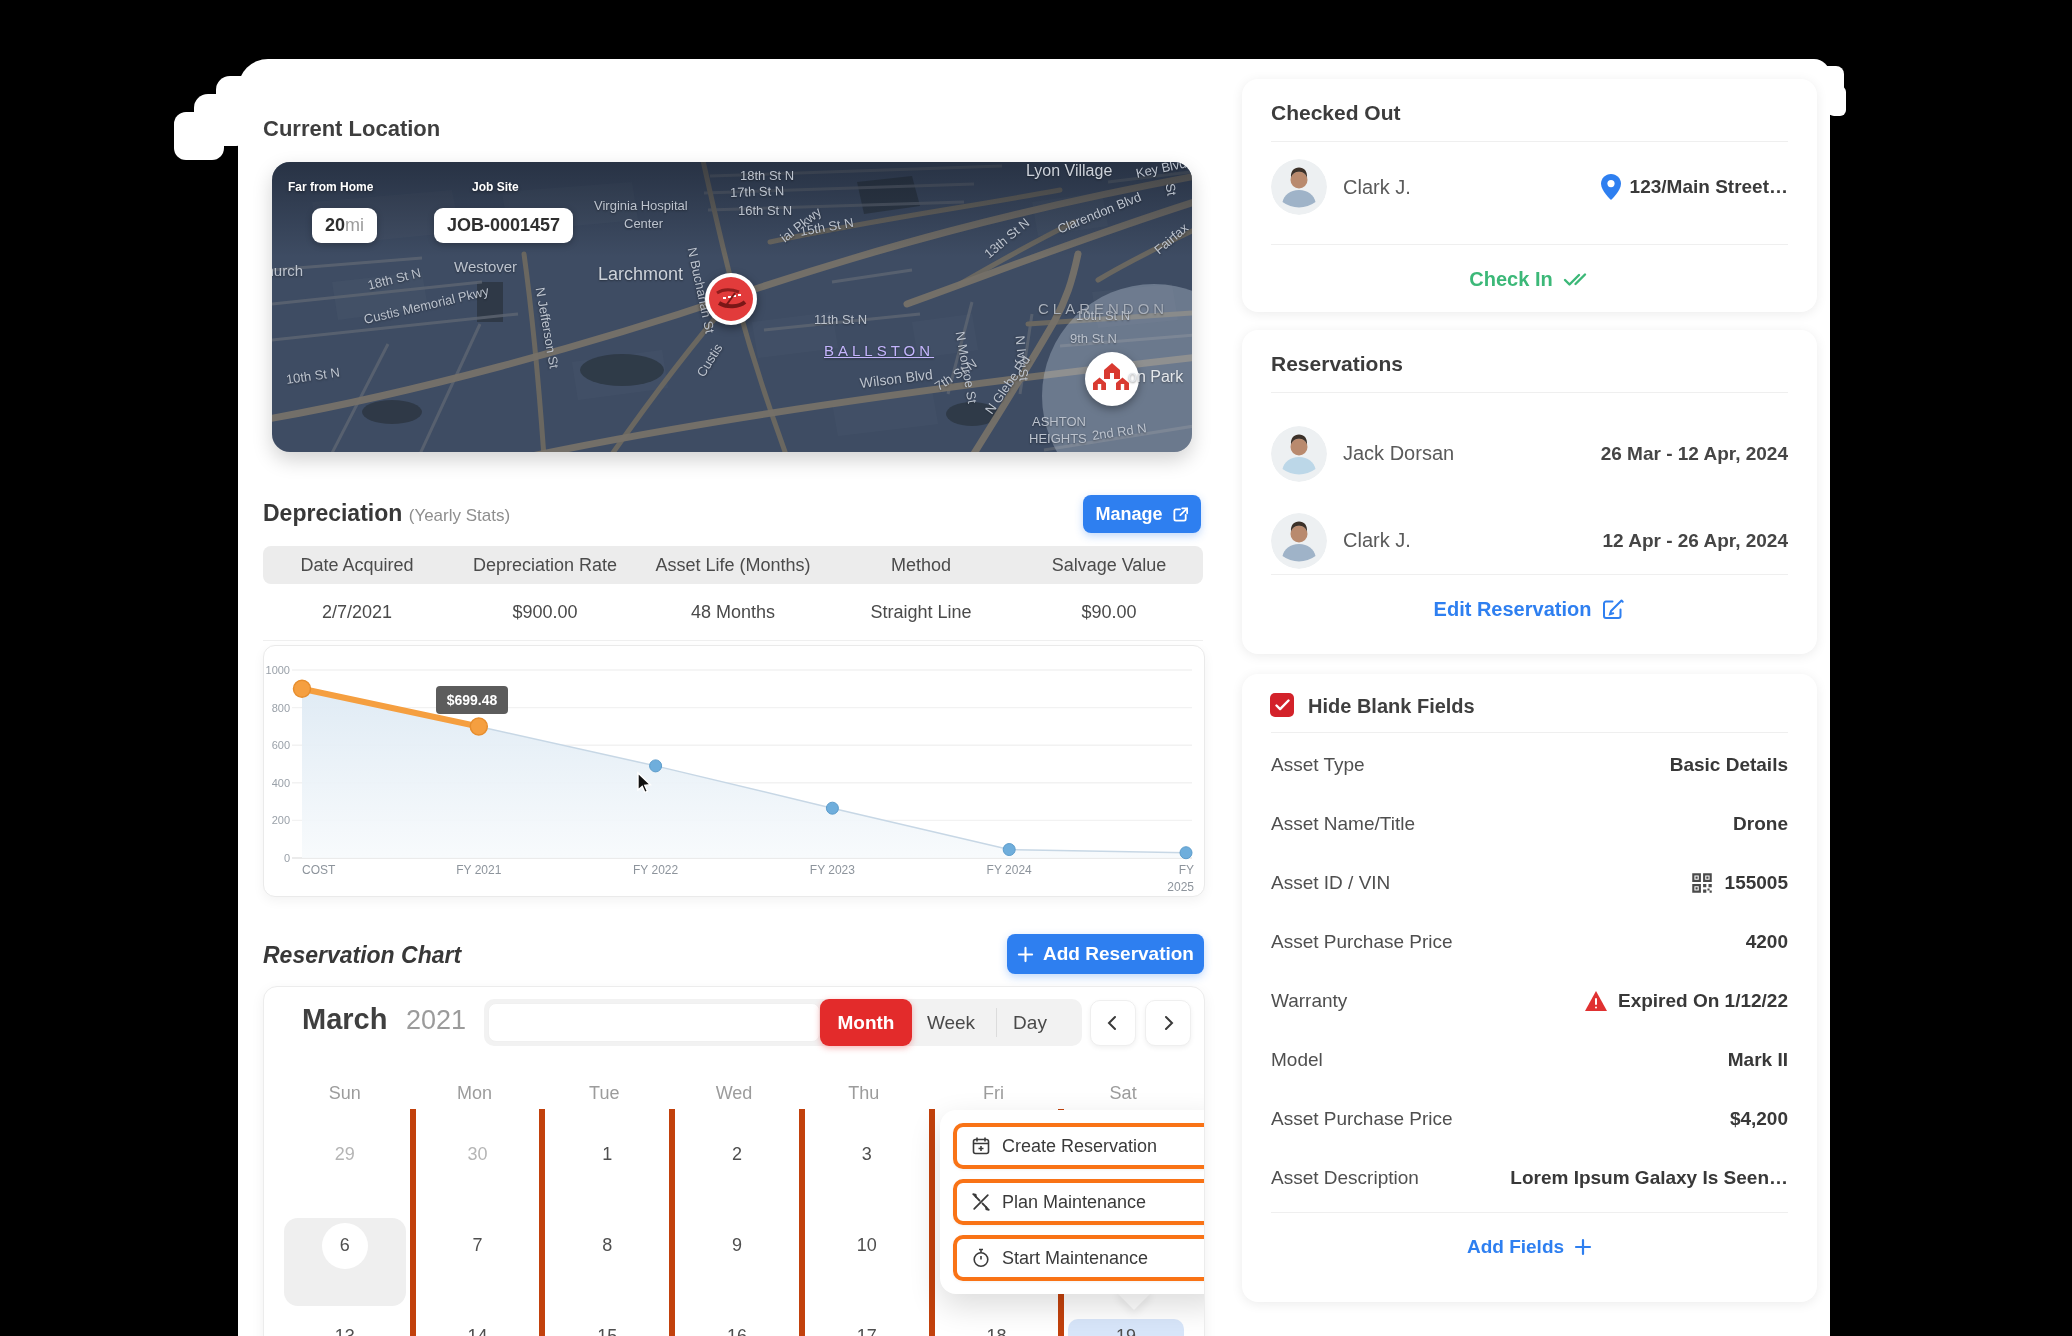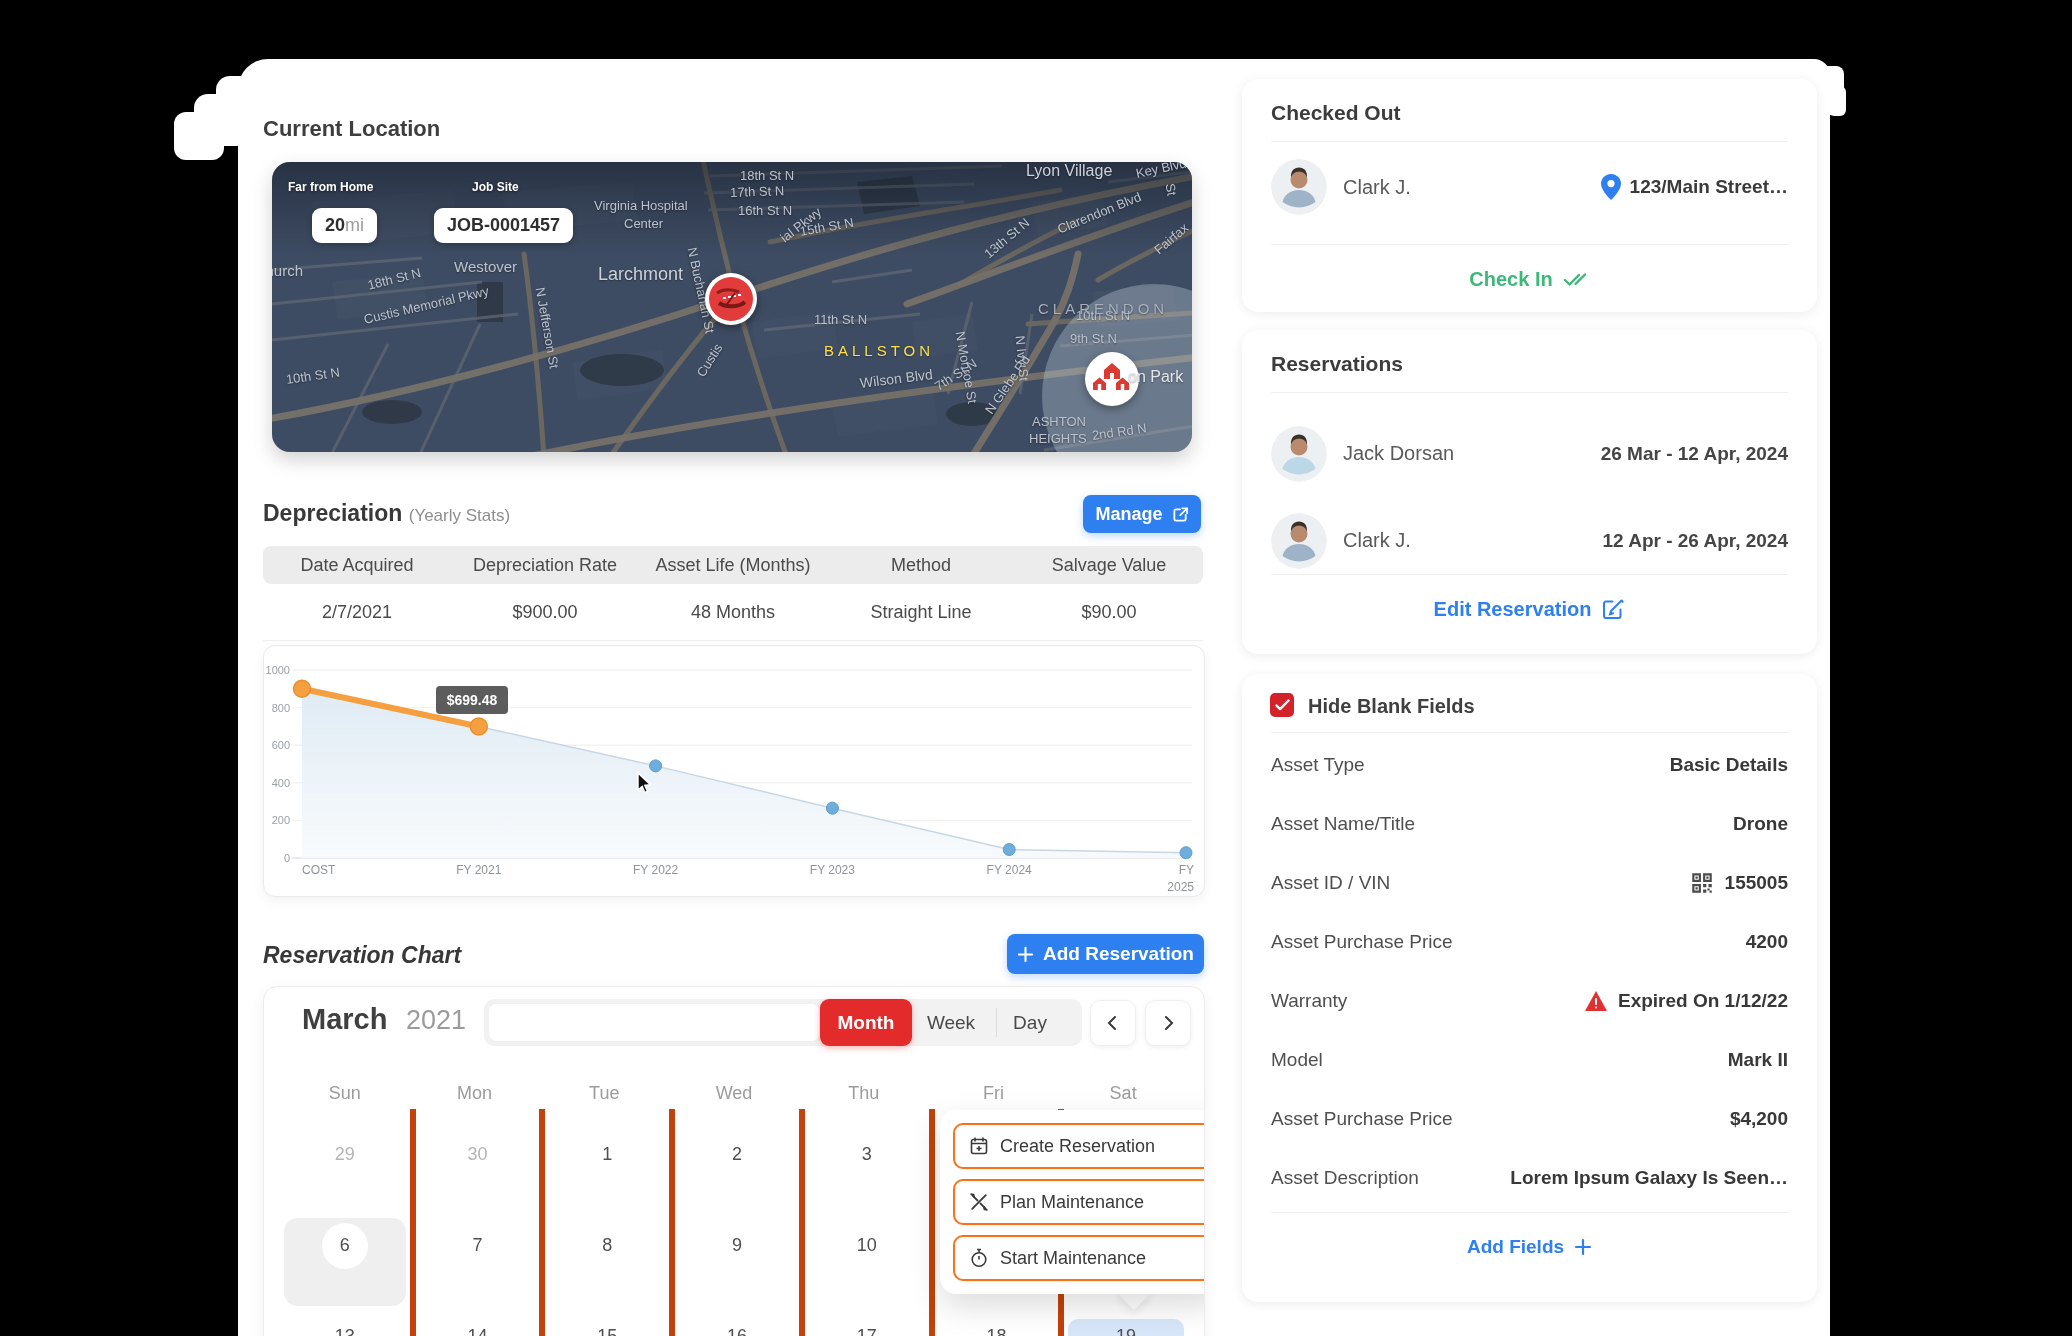--- a/index.html
+++ b/index.html
@@ -51,21 +51,21 @@
   .cal-grid{position:absolute;left:16px;top:122px;width:908px;display:grid;grid-template-columns:repeat(7,1fr);grid-auto-rows:91px;}
   .cell{position:relative;display:flex;align-items:center;justify-content:center;border-left:6px solid #c2410c;}
   .cell:nth-child(7n+1){border-left:none;}
   .cell .num{position:relative;z-index:2;font-size:18px;color:#4F4F4F;}
   .cell.muted .num{color:#B5B5B5;}
   .cell.sel::before{content:"";position:absolute;left:4px;right:4px;top:18px;height:88px;background:#EFEFEF;border-radius:14px;}
   .cell.sel::after{content:"";position:absolute;left:50%;top:50%;width:46px;height:46px;margin:-23px 0 0 -23px;background:#fff;border-radius:50%;z-index:1;}
   .cell.hl::before{content:"";position:absolute;left:4px;right:4px;top:28px;height:74px;background:#D8E6FA;border-radius:10px;}
   .popup{position:absolute;left:676px;top:123px;width:260px;background:#fff;border-radius:16px;box-shadow:0 12px 32px rgba(0,0,0,.14);padding:13px;display:flex;flex-direction:column;gap:10px;z-index:5;}
   .popup-pointer{position:absolute;left:858px;top:294px;width:24px;height:24px;background:#fff;transform:rotate(45deg);box-shadow:3px 3px 8px rgba(0,0,0,.08);z-index:4;}
-  .menu-btn{height:46px;border:2px solid #f97316;background:#fff;border-radius:10px;display:flex;align-items:center;gap:11px;padding:0 14px;font-size:18px;font-weight:500;color:#3A3A3A;font-family:inherit;cursor:pointer;box-shadow:0 1px 3px rgba(0,0,0,.05);}
+  .menu-btn{height:46px;border:4px solid #f97316;background:#fff;border-radius:10px;display:flex;align-items:center;gap:11px;padding:0 14px;font-size:18px;font-weight:500;color:#3A3A3A;font-family:inherit;cursor:pointer;box-shadow:0 1px 3px rgba(0,0,0,.05);}
   
   .card{position:absolute;left:1242px;width:575px;background:#fff;border-radius:16px;box-shadow:0 2px 12px rgba(0,0,0,.08);}
   .card-title{position:absolute;left:29px;top:22px;font-size:21px;font-weight:700;color:#3C3C3C;}
   .divider{position:absolute;left:29px;right:29px;height:1px;background:#EFEFEF;}
   .avatar{width:56px;height:56px;border-radius:50%;overflow:hidden;flex:0 0 56px;}
   .person-name{font-size:20px;color:#5A5A5A;font-weight:500;}
   .range{font-size:19px;font-weight:700;color:#454545;}
   .link-row{position:absolute;left:0;right:0;display:flex;align-items:center;justify-content:center;gap:10px;font-size:20px;font-weight:700;cursor:pointer;}
   .green{color:#3CB878;}
   .blue{color:#2E7FF0;}
@@ -152,21 +152,21 @@
       <span class="map-label" style="left: 352px; top: 54px;">Center</span>
       <span class="map-label" style="left: 326px; top: 102px; font-size: 18px; color: rgb(205, 210, 218);">Larchmont</span>
       <span class="map-label" style="left: 182px; top: 96px; font-size: 15px;">Westover</span>
       <span class="map-label" style="left: -14px; top: 100px; font-size: 15px;">church</span>
       <span class="map-label" style="left: 96px; top: 116px; transform: rotate(-14deg);">18th St N</span>
       <span class="map-label" style="left: 92px; top: 150px; transform: rotate(-13deg);">Custis Memorial Pkwy</span>
       <span class="map-label" style="left: 268px; top: 118px; transform: rotate(80deg);">N Jefferson St</span>
       <span class="map-label" style="left: 420px; top: 78px; transform: rotate(78deg);">N Buchanan St</span>
       <span class="map-label" style="left: 510px; top: 70px; transform: rotate(-38deg);">ial Pkwy</span>
       <span class="map-label" style="left: 428px; top: 206px; transform: rotate(-58deg);">Custis</span>
-      <span class="map-label" style="left: 552px; top: 180px; font-size: 15px; color: #fde047; letter-spacing: 4px;">BALLSTON</span>
+      <span class="map-label" style="left: 552px; top: 180px; font-size: 15px; color: #c4b5fd; letter-spacing: 4px; text-decoration: underline;">BALLSTON</span>
       <span class="map-label" style="left: 542px; top: 150px; text-align: right;">11th St N</span>
       <span class="map-label" style="left: 588px; top: 213px; transform: rotate(-7deg); font-size: 14px;">Wilson Blvd</span>
       <span class="map-label" style="left: 426px; top: 265px; font-size: 14px; color: #22c55e; letter-spacing: 3px; margin-top: 32px;">BLUEMONT</span>
       <span class="map-label" style="left: 716px; top: 243px; transform: rotate(-55deg);">N Glebe Rd</span>
       <span class="map-label" style="left: 664px; top: 218px; transform: rotate(-33deg);">7th St N</span>
       <span class="map-label" style="left: 688px; top: 162px; transform: rotate(80deg);">N Monroe St</span>
       <span class="map-label" style="left: 804px; top: 146px;">10th St N</span>
       <span class="map-label" style="left: 798px; top: 169px;">9th St N</span>
       <span class="map-label" style="left: 766px; top: 138px; font-size: 15px; color: rgb(169, 176, 187); letter-spacing: 4px;">CLARENDON</span>
       <span class="map-label" style="left: 714px; top: 86px; transform: rotate(-40deg);">13th St N</span>

